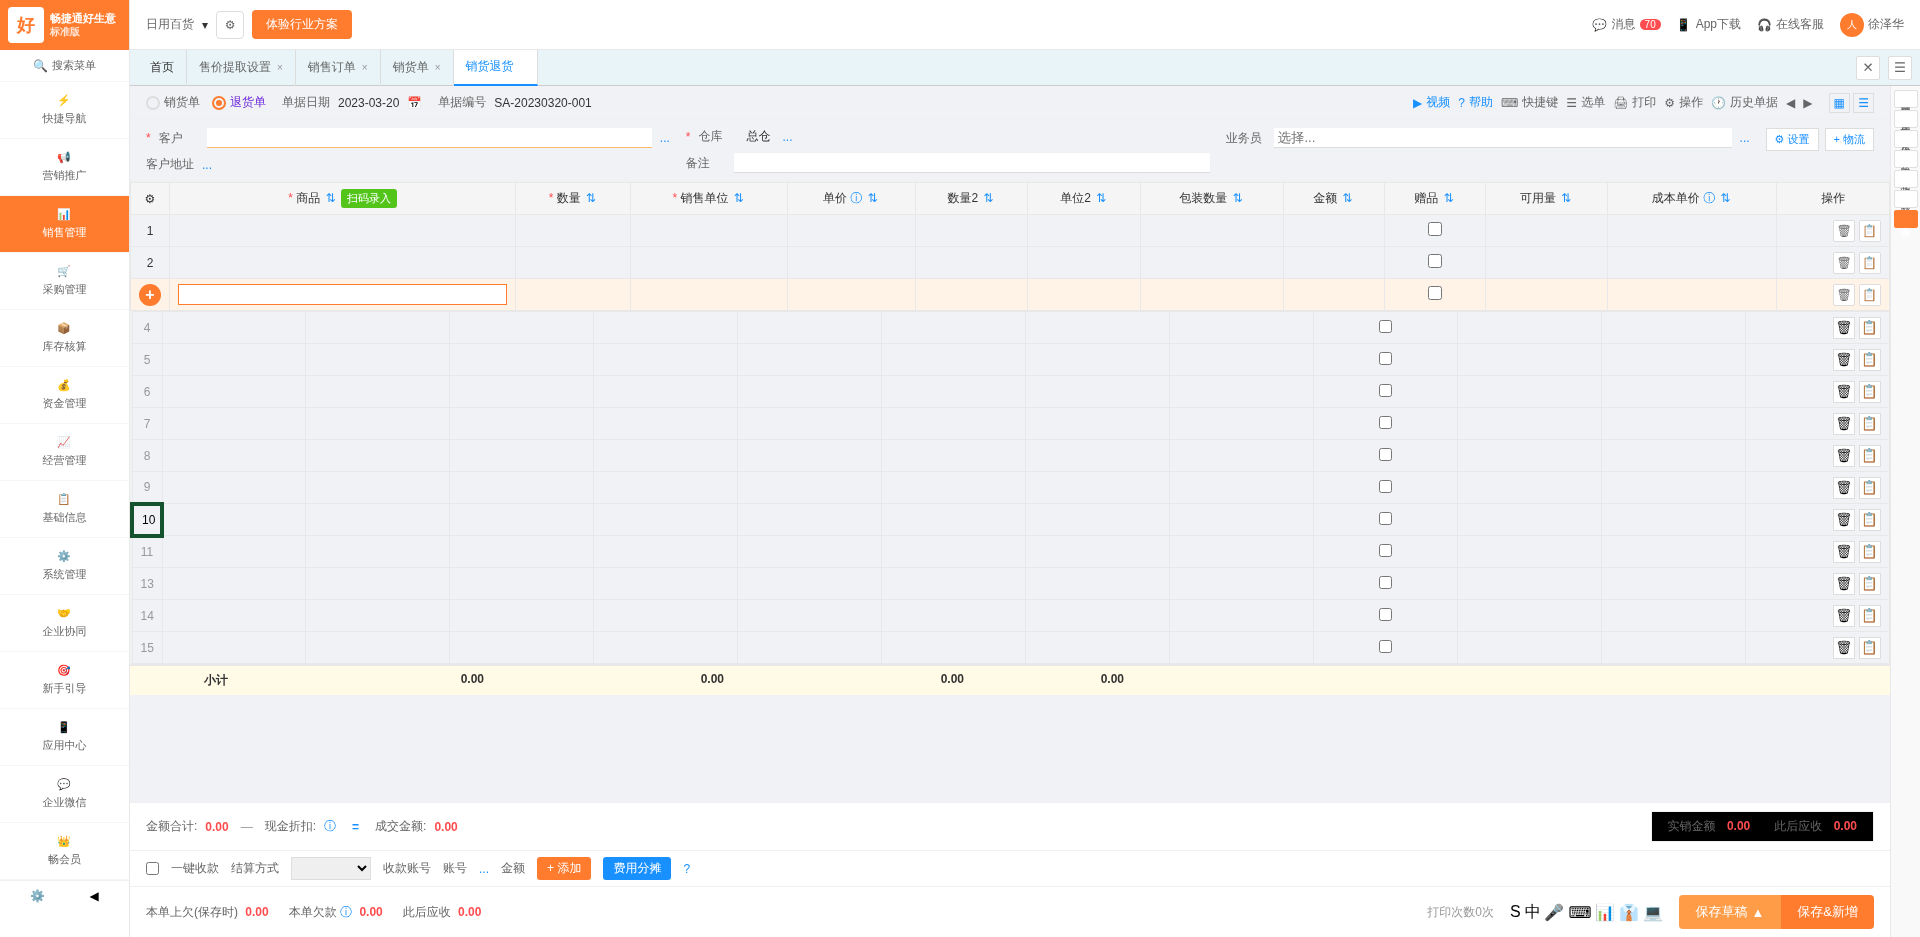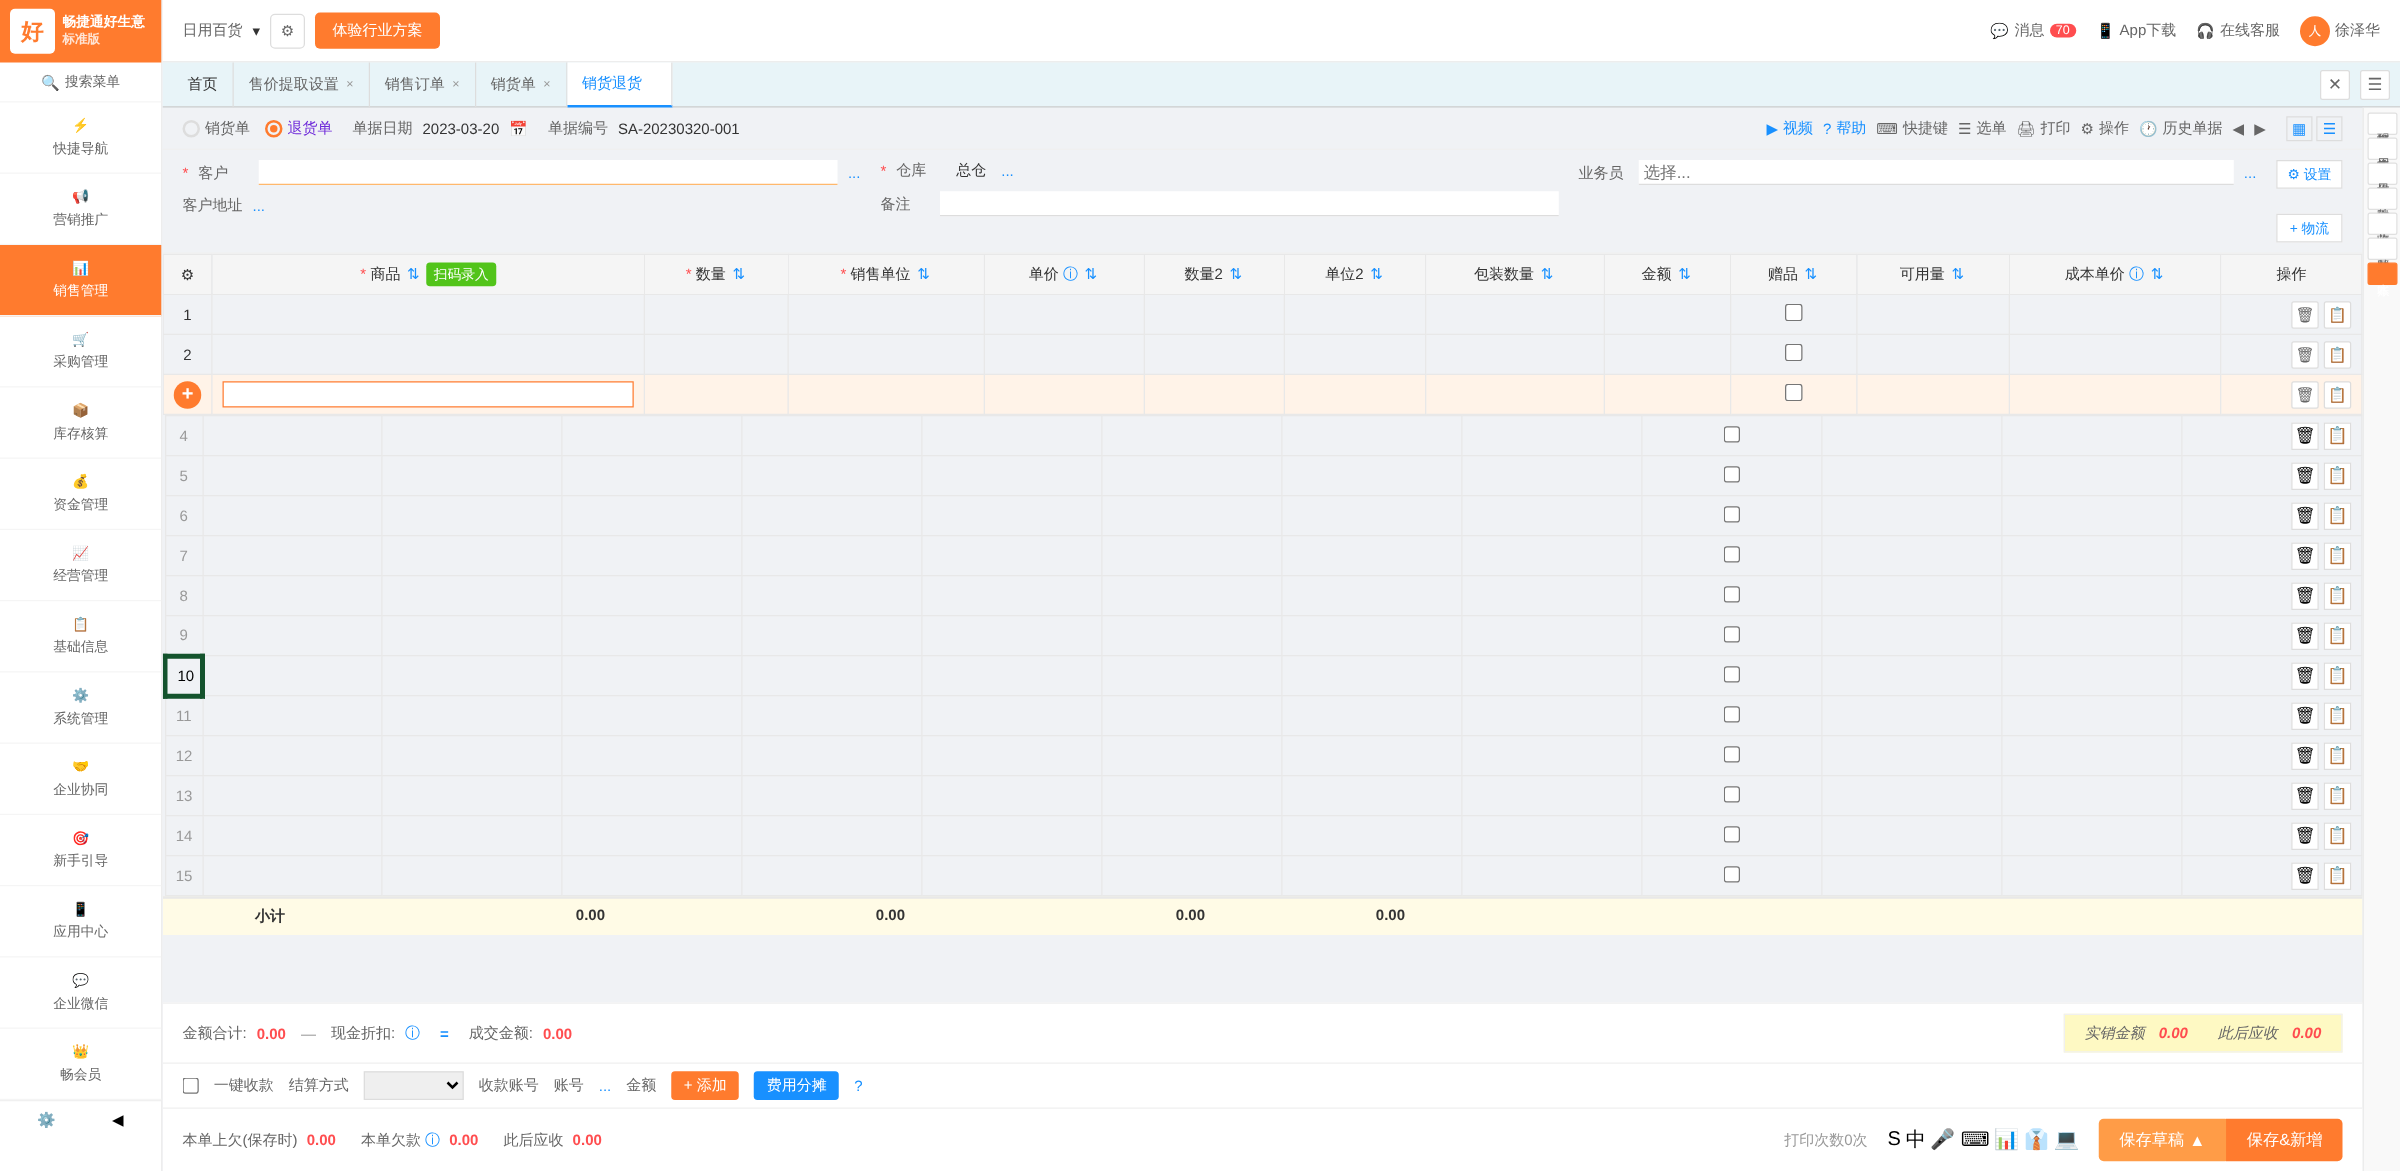--- a/index.html
+++ b/index.html
@@ -321,21 +321,21 @@
               <input class="field-input" type="text" style="border-top: none; border-right: none; border-left: none; border-image: initial; border-bottom: 1px solid rgb(221, 221, 221); min-width: 200px;">
             </div>
           </div>
           <div style="display:flex;flex-direction:column;gap:8px;flex:1;">
             <div class="field-row">
               <span class="field-label">业务员</span>
               <input class="field-input" type="text" placeholder="选择..." style="border-top: none; border-right: none; border-left: none; border-image: initial; border-bottom: 1px solid rgb(221, 221, 221); min-width: 140px;">
               <span class="field-dots">...</span>
             </div>
           </div>
-          <div style="display:flex;flex-direction:column;gap:20px;">
+          <div style="display:flex;gap:6px;">
             <button style="border:1px solid #ddd;background:white;padding:3px 8px;cursor:pointer;font-size:11px;color:#1890ff;">
               ⚙ <span>设置</span>
             </button>
             <button style="border:1px solid #ddd;background:white;padding:3px 8px;cursor:pointer;font-size:11px;color:#1890ff;">
               <span>+ 物流</span>
             </button>
           </div>
         </div>
 
         <div class="table-container">
@@ -602,40 +602,20 @@
       <td style="border:1px solid #e8e8e8;min-width:100px;"></td>
       <td style="border:1px solid #e8e8e8;min-width:80px;">
         <div style="display:flex;gap:4px;justify-content:flex-end;">
           <button style="width:22px;height:22px;border:1px solid #ddd;background:white;cursor:pointer;">🗑</button>
           <button style="width:22px;height:22px;border:1px solid #ddd;background:white;cursor:pointer;">📋</button>
         </div>
       </td>
     </tr>
                 <tr>
       <td style="text-align:center;color:#999;width:30px;border:1px solid #e8e8e8;height:32px;">11</td>
-      <td style="border:1px solid #e8e8e8;min-width:160px;"></td>
-      <td style="border:1px solid #e8e8e8;min-width:80px;"></td>
-      <td style="border:1px solid #e8e8e8;min-width:80px;"></td>
-      <td style="border:1px solid #e8e8e8;min-width:80px;"></td>
-      <td style="border:1px solid #e8e8e8;min-width:60px;"></td>
-      <td style="border:1px solid #e8e8e8;min-width:60px;"></td>
-      <td style="border:1px solid #e8e8e8;min-width:80px;"></td>
-      <td style="border:1px solid #e8e8e8;min-width:80px;"></td>
-      <td style="border:1px solid #e8e8e8;min-width:60px;text-align:center;"><input type="checkbox" style=""></td>
-      <td style="border:1px solid #e8e8e8;min-width:80px;"></td>
-      <td style="border:1px solid #e8e8e8;min-width:100px;"></td>
-      <td style="border:1px solid #e8e8e8;min-width:80px;">
-        <div style="display:flex;gap:4px;justify-content:flex-end;">
-          <button style="width:22px;height:22px;border:1px solid #ddd;background:white;cursor:pointer;">🗑</button>
-          <button style="width:22px;height:22px;border:1px solid #ddd;background:white;cursor:pointer;">📋</button>
-        </div>
-      </td>
-    </tr>
-                <tr>
-      <td style="text-align:center;color:#999;width:30px;border:1px solid #e8e8e8;height:32px;">12</td>
       <td style="border:1px solid #e8e8e8;min-width:160px;"></td>
       <td style="border:1px solid #e8e8e8;min-width:80px;"></td>
       <td style="border:1px solid #e8e8e8;min-width:80px;"></td>
       <td style="border:1px solid #e8e8e8;min-width:80px;"></td>
       <td style="border:1px solid #e8e8e8;min-width:60px;"></td>
       <td style="border:1px solid #e8e8e8;min-width:60px;"></td>
       <td style="border:1px solid #e8e8e8;min-width:80px;"></td>
       <td style="border:1px solid #e8e8e8;min-width:80px;"></td>
       <td style="border:1px solid #e8e8e8;min-width:60px;text-align:center;"><input type="checkbox" style=""></td>
       <td style="border:1px solid #e8e8e8;min-width:80px;"></td>
@@ -730,21 +710,21 @@
           <div style="padding:8px 16px;display:flex;align-items:center;gap:8px;">
             <span style="color:#666;">金额合计:</span>
             <span style="color:#ff4d4f;font-weight:bold;">0.00</span>
             <span style="color:#999;margin:0 4px;">—</span>
             <span style="color:#666;">现金折扣:</span>
             <span style="color:#1890ff;cursor:pointer;">ⓘ</span>
             <span style="color:#1890ff;font-weight:bold;margin:0 8px;">=</span>
             <span style="color:#666;">成交金额:</span>
             <span style="color:#ff4d4f;font-weight:bold;">0.00</span>
 
-            <div style="margin-left:auto;background:#fef9c3;border:1px solid #f0f0f0;padding:6px 16px;display:flex;gap:24px;font-style:italic;">
+            <div style="margin-left:auto;background:#000000;border:1px solid #f0f0f0;padding:6px 16px;display:flex;gap:24px;">
               <div>
                 <span style="color:#666;font-size:12px;">实销金额</span>
                 <span style="color:#ff4d4f;font-weight:bold;margin-left:8px;">0.00</span>
               </div>
               <div>
                 <span style="color:#666;font-size:12px;">此后应收</span>
                 <span style="color:#ff4d4f;font-weight:bold;margin-left:8px;">0.00</span>
               </div>
             </div>
           </div>

